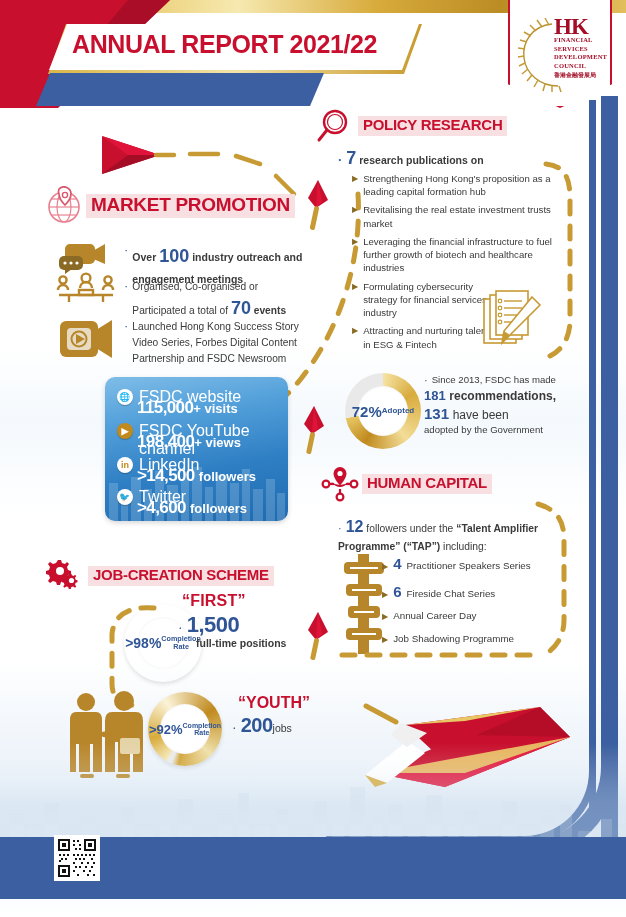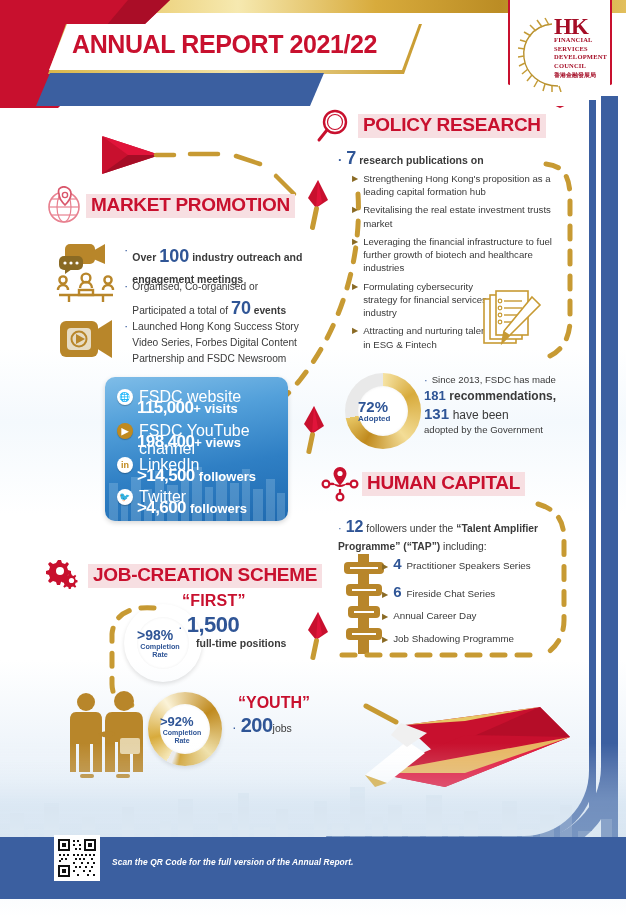--- a/index.html
+++ b/index.html
@@ -117,21 +117,21 @@
     position:absolute; left:44px; top:71px;
     font-size:6px; font-weight:bold; color:#a50d26;
   }
   .logo-sun{
     position:absolute; left:8px; top:16px; width:62px; height:76px;
   }
 
   
   .sec-head{ position:absolute; display:flex; align-items:center; z-index:4;}
   .sec-title{
-    font-size:19px; font-weight:bold; color:#c8102e; letter-spacing:-0.3px;
+    font-size:15px; font-weight:bold; color:#c8102e; letter-spacing:-0.3px;
     background:#f7dfe2; padding:1px 5px 2px 5px; white-space:nowrap;
     line-height:1.1;
   }
   .sec-icon{ width:40px; height:40px; margin-right:2px; flex:0 0 auto; }
   .dot{ color:#3b5fa0; font-size:13px; line-height:1.1; margin-right:4px; flex:0 0 auto;}
   .tri{ color:#8a6a24; font-size:8px; line-height:1.7; margin-right:5px; flex:0 0 auto;}
 
   
   #market{ position:absolute; left:44px; top:186px; }
   #market .sec-title{ font-size:19px; }
@@ -157,21 +157,21 @@
     font-size:9px; font-weight:bold; color:#c08a1e;
     box-shadow:0 1px 1px rgba(0,0,0,.25);
   }
   .stat-val{ font-size:17px; font-weight:bold; letter-spacing:-.6px; }
   .stat-val small{ font-size:13px; font-weight:bold; letter-spacing:0; }
 
   
   .donut{ position:absolute; border-radius:50%; display:flex; align-items:center; justify-content:center; }
   .donut .hole{
     position:absolute; border-radius:50%; background:#ffffff;
-    display:flex; flex-direction:column; align-items:flex-start; justify-content:center;
+    display:flex; flex-direction:row; align-items:center; justify-content:center;
     box-shadow:inset 0 0 3px rgba(0,0,0,.07);
   }
   .donut .v{ font-weight:bold; color:#2f5596; }
   .donut .c{ font-weight:bold; color:#2f5596; text-align:center; line-height:1.05; }
 
   
   #policy{ position:absolute; left:316px; top:106px; }
   .pr-lead{ position:absolute; left:338px; top:148px; font-size:10.5px; font-weight:bold; color:#3a3a3a;}
   .pr-lead .n{ font-size:18px; color:#2f5596; font-weight:bold; }
   .pr-list{ position:absolute; left:352px; top:172px; width:200px; }
@@ -753,16 +753,15 @@
           <rect x="35" y="29" width="2" height="2"></rect>
         <rect x="17" y="33" width="2" height="2"></rect>
           <rect x="27" y="33" width="2" height="2"></rect>
         <rect x="33" y="33" width="2" height="2"></rect>
           <rect x="21" y="37" width="2" height="2"></rect>
         <rect x="31" y="37" width="2" height="2"></rect>
           <rect x="37" y="37" width="2" height="2"></rect>
       </g>
     </svg>
   </div>
-  <div class="qr-cap">Scan the QR Code for the full version of the Annual Report.</div>
 
   <div class="bottom-gold"></div>
 </div>
 
 </body></html>

